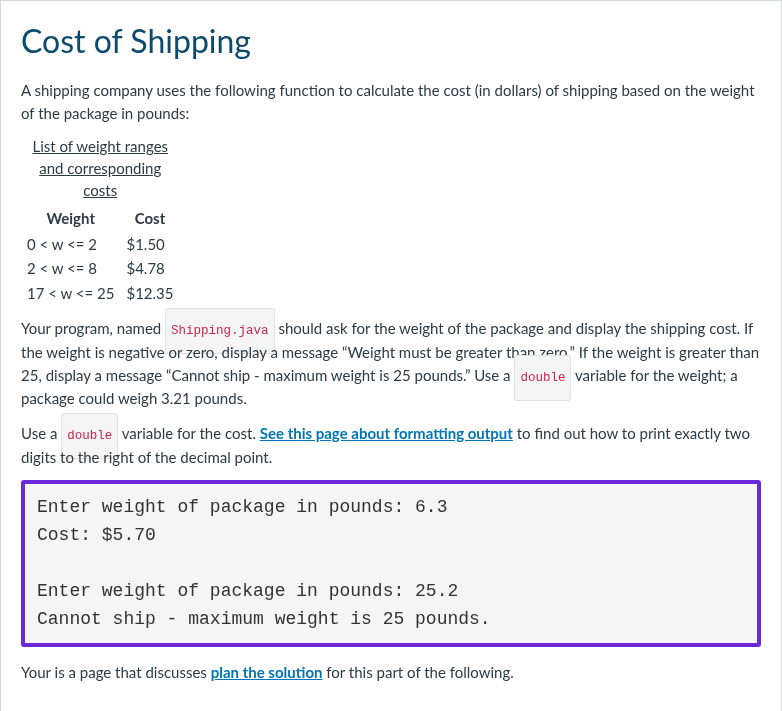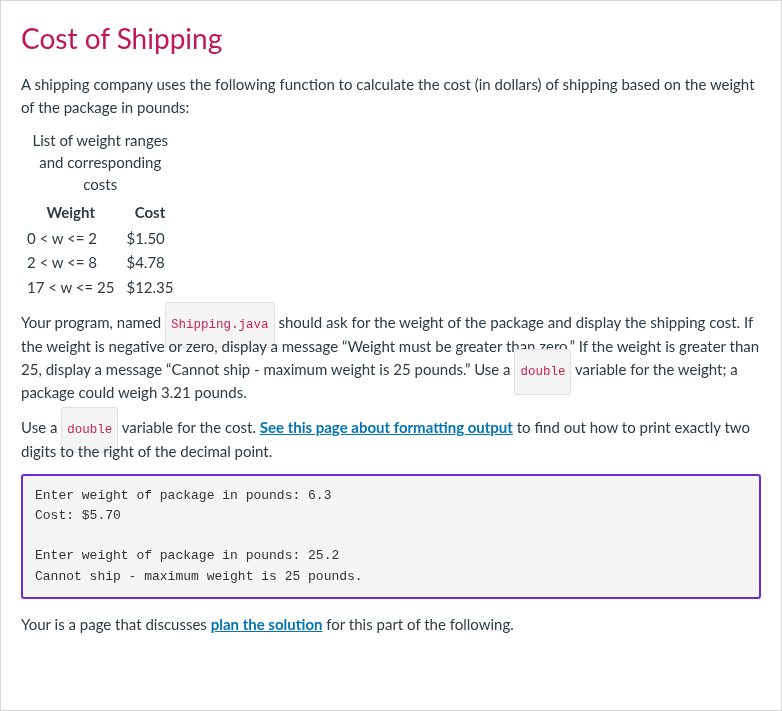--- a/index.html
+++ b/index.html
@@ -12,38 +12,39 @@
     font-size: 15px;
     line-height: 1.5;
   }
   .page {
     width: 782px;
     min-height: 711px;
     border: 1px solid #d6d9db;
     padding: 12px 20px 16px 20px;
   }
   h1.title {
-    font-size: 28px;
+    font-size: 32px;
     font-weight: 400;
     margin: 4px 0 14px 0;
-    color: #be185d;
+    color: #0c4a6e;
   }
   p { margin: 0 0 12px 0; }
   table.weights {
     border-collapse: collapse;
     margin: 4px 0 12px 0;
   }
   table.weights caption {
     caption-side: top;
     text-align: center;
     font-weight: 400;
     color: #2d3b45;
     padding: 0 0 4px 0;
     line-height: 1.45;
     max-width: 170px;
+    text-decoration: underline;
   }
   table.weights th {
     font-weight: 700;
     text-align: center;
     padding: 2px 10px;
   }
   table.weights td {
     padding: 1px 6px;
     vertical-align: top;
   }
@@ -60,25 +61,25 @@
     white-space: nowrap;
   }
   a.link {
     color: #0374b5;
     text-decoration: underline;
     font-weight: 700;
     cursor: pointer;
   }
   pre.sample {
     background: #f5f5f5;
-    border: 2px solid #6d28d9;
+    border: 4px solid #6d28d9;
     border-radius: 3px;
     padding: 10px 12px;
     font-family: "Courier New", Courier, monospace;
-    font-size: 13px;
+    font-size: 18px;
     line-height: 1.55;
     color: #333;
     white-space: pre-wrap;
     margin: 8px 0 14px 0;
   }
 </style>
 </head>
 <body>
 
 <div class="page">

